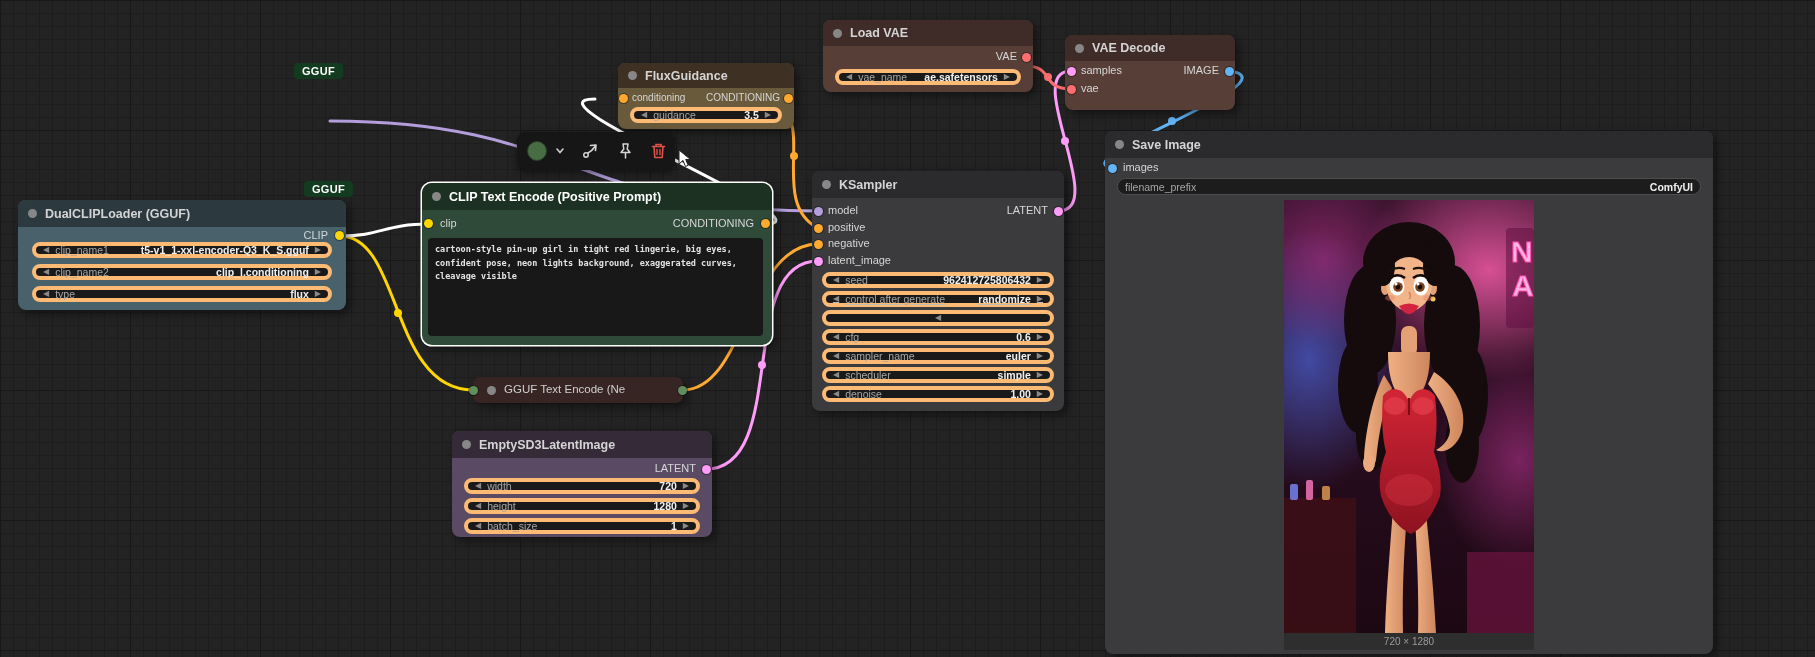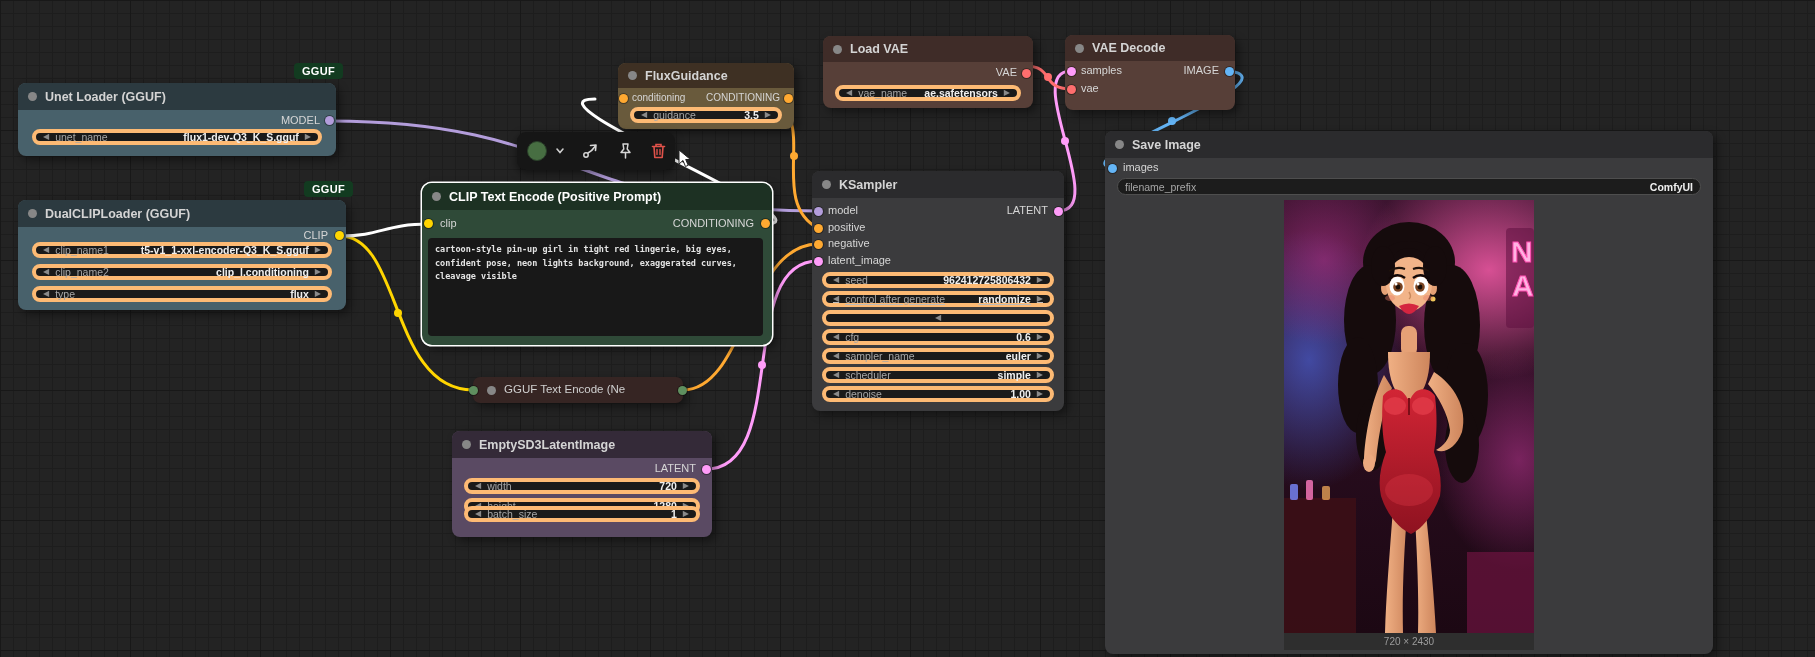--- a/index.html
+++ b/index.html
@@ -72,34 +72,20 @@
     <circle cx="748" cy="317" r="4" fill="var(--conditioning)"></circle>
     <circle cx="762" cy="365" r="4" fill="var(--latent)"></circle>
     <circle cx="1065" cy="141" r="4" fill="var(--latent)"></circle>
     <circle cx="1048" cy="77" r="4" fill="var(--vae)"></circle>
     <circle cx="1172" cy="121" r="4" fill="var(--image_link)"></circle>
   </svg>
 
   <div class="badge" style="left:294px;top:63px;">GGUF</div>
   <div class="badge" style="left:304px;top:181px;">GGUF</div>
 
-  <div class="node" style="left:18px;top:83px;width:318px;height:73px;background:#48616b;">
-    <div class="nheader" style="background:#2c3a40;">
-      <span class="cdot"></span>
-      <span>Unet Loader (GGUF)</span>
-    </div>
-    <span class="slabel" style="right:16px;top:31px;">MODEL</span>
-    <span class="sdot" style="right:2px;top:33px;background:var(--model);"></span>
-    <div class="widget" style="left:14px;right:14px;top:46px;">
-      <span class="warr warr-l"></span>
-      <span class="wname">unet_name</span>
-      <span class="wval">flux1-dev-Q3_K_S.gguf</span>
-      <span class="warr warr-r"></span>
-    </div>
-  </div>
 
   <div class="node" style="left:18px;top:200px;width:328px;height:110px;background:#48616b;">
     <div class="nheader" style="background:#2c3a40;">
       <span class="cdot"></span>
       <span>DualCLIPLoader (GGUF)</span>
     </div>
     <span class="slabel" style="right:18px;top:29px;">CLIP</span>
     <span class="sdot" style="right:2px;top:31px;background:var(--clip);"></span>
     <div class="widget" style="left:14px;right:14px;top:42px;">
       <span class="warr warr-l"></span>
@@ -150,21 +136,21 @@
     <div class="promptbox" style="left:6px;right:9px;top:55px;bottom:9px;">cartoon-style pin-up girl in tight red lingerie, big eyes, confident pose, neon lights background, exaggerated curves, cleavage visible</div>
   </div>
 
   <div class="node" style="left:473px;top:377px;width:210px;height:26px;background:#362523;border-radius:7px;">
     <span class="sdot" style="left:-4px;top:8.5px;background:var(--collapsed_dot);"></span>
     <span class="cdot" style="position:absolute;left:14px;top:8.5px;"></span>
     <span class="slabel" style="left:31px;top:6px;font-size:11.5px;color:#cfcfcf;">GGUF Text Encode (Ne</span>
     <span class="sdot" style="right:-4px;top:8.5px;background:var(--collapsed_dot);"></span>
   </div>
 
-  <div class="node" style="left:823px;top:36px;width:210px;height:72px;background:#573f38;text-decoration:underline;">
+  <div class="node" style="left:823px;top:20px;width:210px;height:72px;background:#573f38;text-decoration:underline;">
     <div class="nheader" style="background:#3f2c28;height:26px;">
       <span class="cdot"></span>
       <span>Load VAE</span>
     </div>
     <span class="slabel" style="right:16px;top:30px;">VAE</span>
     <span class="sdot" style="right:2px;top:33px;background:var(--vae);"></span>
     <div class="widget" style="left:12px;right:12px;top:49px;">
       <span class="warr warr-l"></span>
       <span class="wname">vae_name</span>
       <span class="wval">ae.safetensors</span>
@@ -257,21 +243,21 @@
       <span class="wname">width</span>
       <span class="wval">720</span>
       <span class="warr warr-r"></span>
     </div>
     <div class="widget" style="left:12px;right:12px;top:67px;">
       <span class="warr warr-l"></span>
       <span class="wname">height</span>
       <span class="wval">1280</span>
       <span class="warr warr-r"></span>
     </div>
-    <div class="widget" style="left:12px;right:12px;top:75px;">
+    <div class="widget" style="left:12px;right:12px;top:87px;">
       <span class="warr warr-l"></span>
       <span class="wname">batch_size</span>
       <span class="wval">1</span>
       <span class="warr warr-r"></span>
     </div>
   </div>
 
   <div class="node" style="left:1105px;top:131px;width:608px;height:523px;background:#3b3b3d;">
     <div class="nheader" style="background:#2b2b2d;">
       <span class="cdot"></span>
@@ -372,21 +358,21 @@
           <circle cx="136" cy="87" r="2.4" fill="#170d08"></circle>
           <circle cx="134" cy="84" r="1.5" fill="#fff"></circle>
         <path d="M129,78 Q137,72 145,79" stroke="#120808" stroke-width="2.5" fill="none"></path>
         <path d="M129,69 Q137,66 145,71" stroke="#1c100a" stroke-width="2" fill="none"></path>
         <path d="M125,92 Q128,97 125,99" stroke="#c98a5e" stroke-width="1.5" fill="none"></path>
         <path d="M115,106 Q125,101 135,106 Q130,114 125,114 Q120,114 115,106 Z" fill="#d42540"></path>
         <ellipse cx="106" cy="98" rx="5" ry="3" fill="#e87a6a" opacity=".4"></ellipse>
         <ellipse cx="144" cy="98" rx="5" ry="3" fill="#e87a6a" opacity=".4"></ellipse>
       </svg>
     </div>
-    <div class="caption" style="left:179px;top:502px;width:250px;height:17px;">720 × 2430</div>
+    <div class="caption" style="left:179px;top:502px;width:250px;height:17px;">720 × 1280</div>
   </div>
 
   <div id="toolbar">
     <span class="tbtn" style="width:18px;height:18px;border-radius:50%;background:var(--toolbar_green);border:1px solid #2a402a;"></span>
     <svg class="tbtn" width="10" height="8" viewBox="0 0 10 8">
         <path d="M2,2 L5,5.5 L8,2" stroke="#cfcfcf" stroke-width="1.6" fill="none" stroke-linecap="round"></path>
       </svg>
     <svg class="tbtn" width="20" height="18" viewBox="0 0 20 18" style="margin-left:8px;">
       <circle cx="5" cy="13" r="2.2" fill="none" stroke="#d6d6d6" stroke-width="1.5"></circle>
       <path d="M7,11 Q11,9 14,4.5" stroke="#d6d6d6" stroke-width="1.6" fill="none" stroke-linecap="round"></path>

